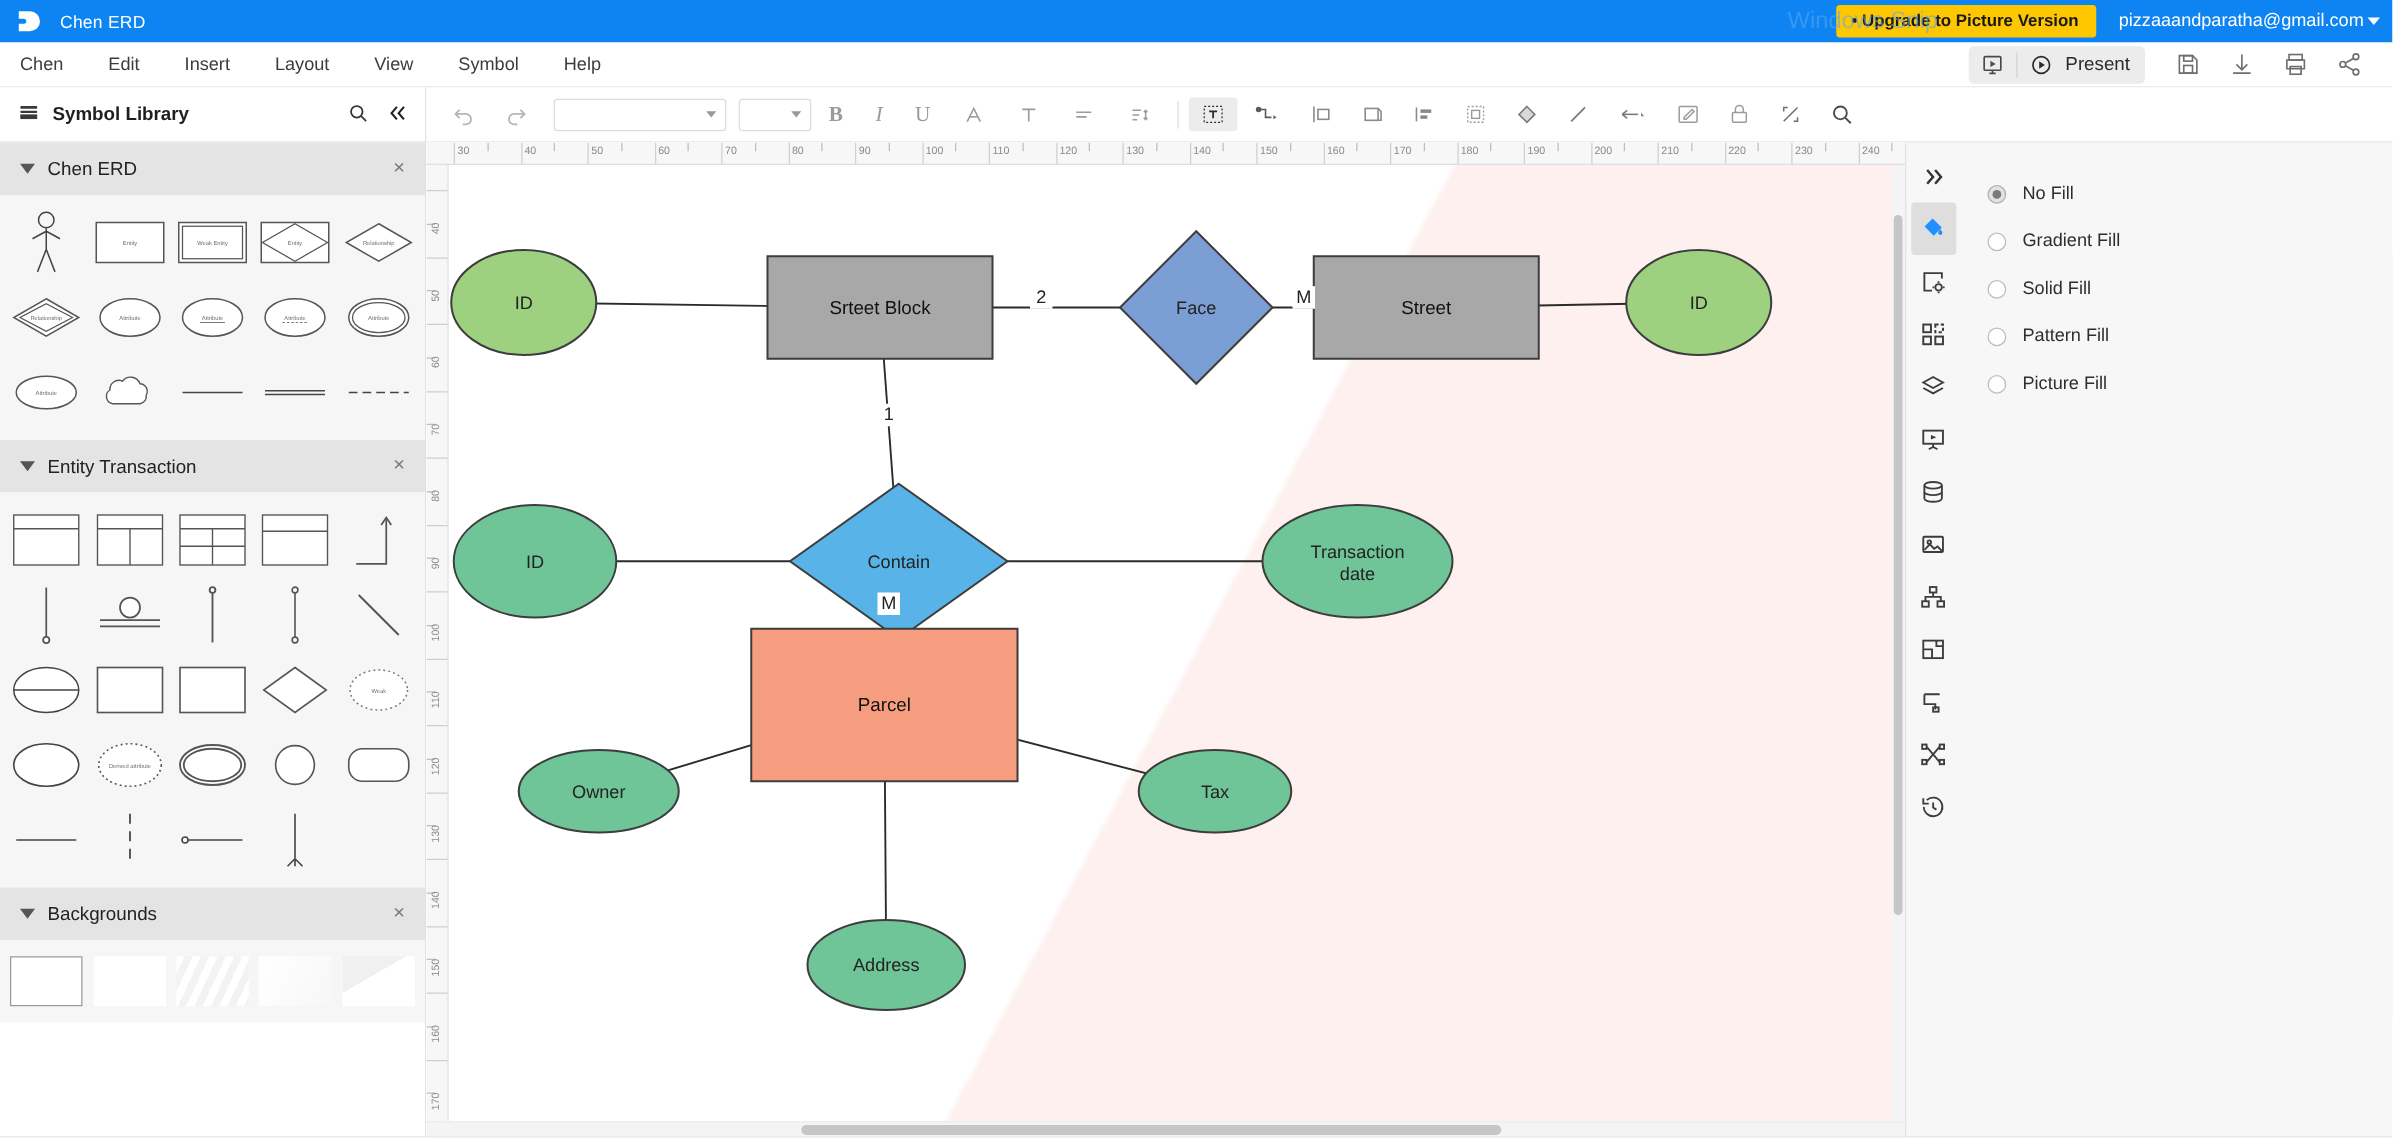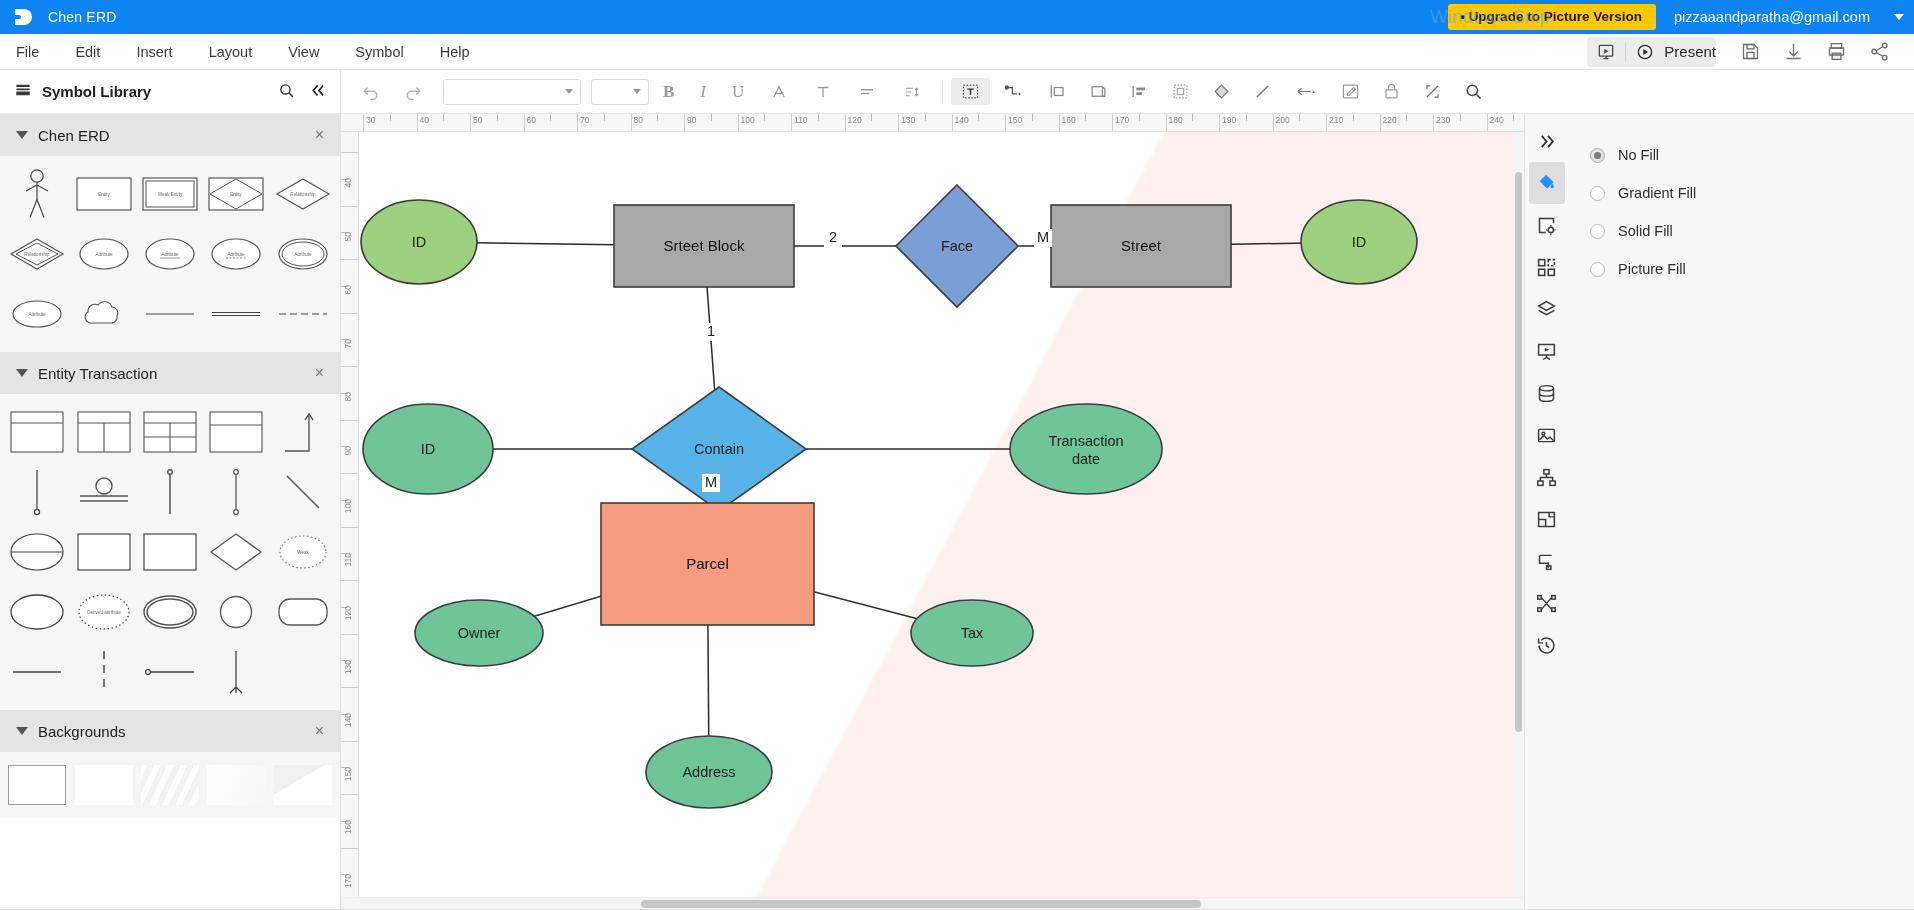--- a/index.html
+++ b/index.html
@@ -33,21 +33,21 @@
   .caret-down{width:0;height:0;border-left:5px solid transparent;border-right:5px solid transparent;border-top:6px solid #fff;margin-left:2px;}
 
   
   .menubar{height:36px;background:#fff;display:flex;align-items:center;border-bottom:1px solid #e6e6e6;position:relative;}
   .menu-item{padding:0 18px;font-size:14.5px;color:#3c3c3c;line-height:36px;cursor:default;}
   .menu-item:first-child{padding-left:16px;}
   .menubar-right{margin-left:auto;display:flex;align-items:center;gap:2px;padding-right:14px;}
   .present-group{display:flex;align-items:center;background:#ececec;border-radius:4px;overflow:hidden;margin-right:12px;}
   .present-group .pg-btn{padding:5px 9px;display:flex;align-items:center;}
   .present-group .divider{width:1px;height:20px;background:#d2d2d2;}
-  .present-label{font-size:15px;color:#2b2b2b;}
+  .present-label{font-size:15px;color:#2b2b2b;padding-right:12px;}
   .mb-icon{padding:4px 10px;display:flex;align-items:center;}
 
   
   .main{display:flex;height:calc(910px - 34px - 36px - 45px);}
 
   
   .leftpanel{width:341px;border-right:1px solid #e2e2e2;display:flex;flex-direction:column;background:#fff;}
   .lp-header{height:44px;display:flex;align-items:center;padding:0 14px;border-bottom:1px solid #e6e6e6;gap:10px;}
   .lp-title{font-weight:bold;font-size:15px;color:#1f1f1f;}
   .lp-header-actions{margin-left:auto;display:flex;align-items:center;gap:14px;}
@@ -123,29 +123,29 @@
         <rect x="1" y="10" width="9" height="4" rx="2" fill="#0d84f2"></rect>
       </svg>
   </span>
   <span class="app-title">Chen ERD</span>
   <span class="watermark">Windows Snip</span>
   <div class="titlebar-right">
     <div class="upgrade-badge">
       <span>•</span>
       <span>Upgrade to Picture Version</span>
     </div>
-    <div style="display:flex;align-items:center;gap:22px;">
+    <div style="display:flex;align-items:center;gap:1px;">
       <span class="user-email">pizzaaandparatha@gmail.com</span>
       <span class="caret-down"></span>
     </div>
   </div>
 </div>
 
 <div class="menubar">
-  <div class="menu-item">File</div>
+  <div class="menu-item">Chen</div>
   <div class="menu-item">Edit</div>
   <div class="menu-item">Insert</div>
   <div class="menu-item">Layout</div>
   <div class="menu-item">View</div>
   <div class="menu-item">Symbol</div>
   <div class="menu-item">Help</div>
 
   <div class="menubar-right">
     <div class="present-group">
       <div class="pg-btn">
@@ -934,20 +934,24 @@
       <div class="radio-row">
         <span class="radio"></span>
         <span class="radio-label">Gradient Fill</span>
       </div>
       <div class="radio-row">
         <span class="radio"></span>
         <span class="radio-label">Solid Fill</span>
       </div>
       <div class="radio-row">
         <span class="radio"></span>
+        <span class="radio-label">Pattern Fill</span>
+      </div>
+      <div class="radio-row">
+        <span class="radio"></span>
         <span class="radio-label">Picture Fill</span>
       </div>
     </div>
   </div>
 </div>
 
 <div class="statusbar">
   
   
 </div>

